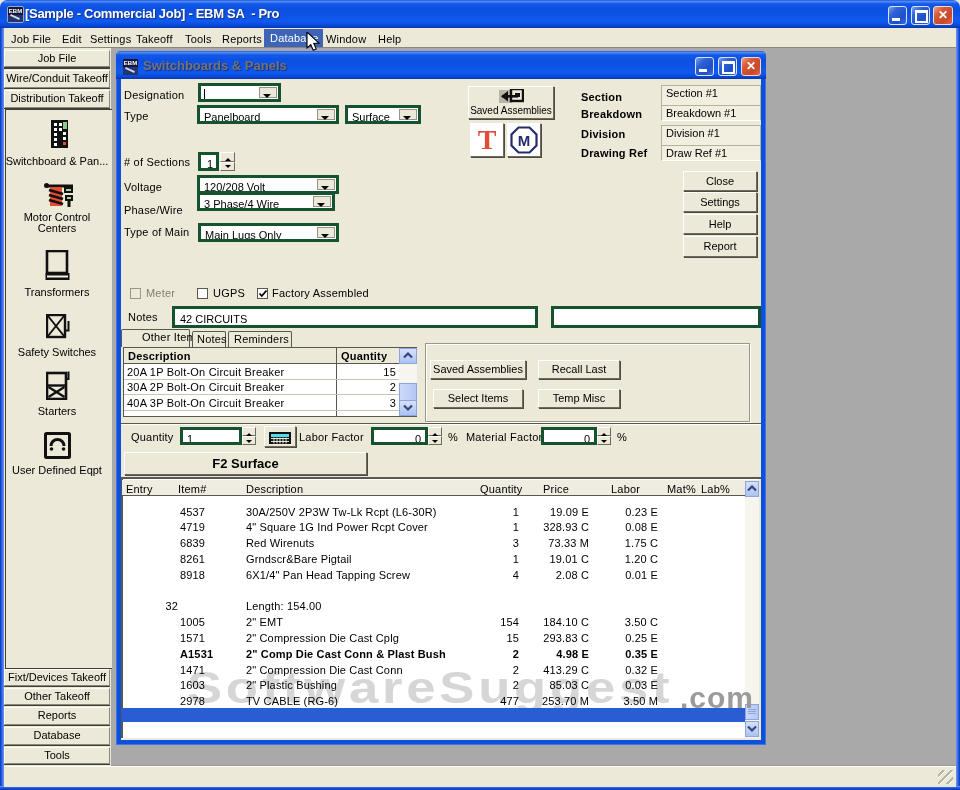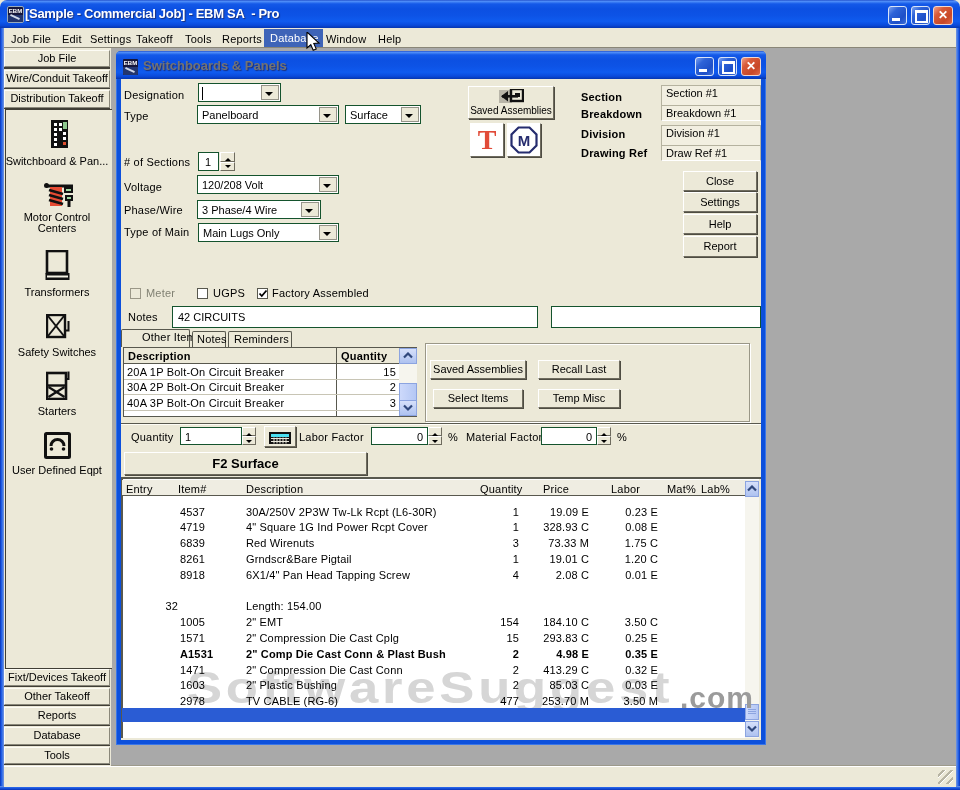--- a/index.html
+++ b/index.html
@@ -1,21 +1,21 @@
 <!DOCTYPE html>
 <html><head><meta charset="utf-8">
 <style>
 html,body{margin:0;padding:0}
 body{width:960px;height:790px;overflow:hidden;font-family:"Liberation Sans",sans-serif}
 #app{position:absolute;left:0;top:0;width:960px;height:790px;background:#ECE9D8;overflow:hidden}
 .a{position:absolute}
 .t{font:11px/13px "Liberation Sans",sans-serif;color:#000;white-space:nowrap;letter-spacing:0.2px}
 .b{font-weight:bold}
 .btn{position:absolute;background:#ECE9D8;border:1px solid;border-color:#fff #6e6b5e #6e6b5e #fff;box-shadow:1px 1px 0 #4e4c42;font:11px/13px "Liberation Sans",sans-serif;text-align:center;box-sizing:border-box}
-.fld{position:absolute;background:#fff;border:1px solid #14532d;box-sizing:border-box;font:11px/13px "Liberation Sans",sans-serif;white-space:nowrap;overflow:hidden}
+.fld{position:absolute;background:#fff;border:3px solid #14532d;box-sizing:border-box;font:11px/13px "Liberation Sans",sans-serif;white-space:nowrap;overflow:hidden}
 .cbtn{position:absolute;right:1px;top:1px;bottom:1px;width:16px;background:#ECE9D8;border:1px solid #96948a}
 .cbtn:after{content:"";position:absolute;left:3px;top:6px;border:4px solid transparent;border-top:4px solid #000}
 .spin{position:absolute;box-sizing:border-box}
 .spin .u,.spin .d{position:absolute;left:0;width:100%;height:50%;background:#ECE9D8;border:1px solid;border-color:#fff #6e6b5e #6e6b5e #fff;box-sizing:border-box}
 .spin .u{top:0}.spin .d{bottom:0}
 .spin .u:after{content:"";position:absolute;left:50%;top:50%;margin:-2px 0 0 -3px;border:3px solid transparent;border-bottom:3px solid #000}
 .spin .d:after{content:"";position:absolute;left:50%;top:50%;margin:-1px 0 0 -3px;border:3px solid transparent;border-top:3px solid #000}
 .cb{position:absolute;width:11px;height:11px;background:#fff;border:1px solid #58584e;box-sizing:border-box}
 .gray{color:#818173}
 .sbbtn{position:absolute;left:4px;width:106px;background:#ECE9D8;border:1px solid;border-color:#fdfcf5 #8a887a #8a887a #fdfcf5;box-shadow:0 1px 0 #403e36;font:11px/15px "Liberation Sans",sans-serif;text-align:center;box-sizing:border-box}
@@ -178,21 +178,21 @@
 <div class="fld" style="left:345px;top:105px;width:76px;height:19px;padding:3px 0 0 4px">Surface<div class="cbtn"></div></div>
 <div class="a t" style="left:124px;top:156px"># of Sections</div>
 <div class="fld" style="left:198px;top:152px;width:21px;height:19px;padding:3px 0 0 6px">1</div>
 <div class="spin" style="left:220px;top:152px;width:15px;height:19px">
       <div class="u"></div>
       <div class="d"></div>
     </div>
 <div class="a t" style="left:124px;top:181px">Voltage</div>
 <div class="fld" style="left:197px;top:175px;width:142px;height:19px;padding:3px 0 0 4px">120/208 Volt<div class="cbtn"></div></div>
 <div class="a t" style="left:124px;top:204px">Phase/Wire</div>
-<div class="fld" style="left:197px;top:200px;width:124px;height:19px;padding:3px 0 4px 4px">3 Phase/4 Wire<div class="cbtn"></div></div>
+<div class="fld" style="left:197px;top:192px;width:138px;height:19px;padding:3px 0 4px 4px">3 Phase/4 Wire<div class="cbtn"></div></div>
 <div class="a t" style="left:124px;top:226px">Type of Main</div>
 <div class="fld" style="left:198px;top:223px;width:141px;height:19px;padding:3px 0 0 4px">Main Lugs Only<div class="cbtn"></div></div>
 
 <div class="btn" style="left:468px;top:86px;width:86px;height:33px"></div>
 <svg class="a" style="left:499px;top:89px" width="25" height="15" viewBox="0 0 25 15">
 <rect x="0" y="1" width="13" height="13" fill="#b8b5a8"></rect>
 <rect x="12" y="0" width="12" height="12" fill="none" stroke="#111" stroke-width="2.4"></rect>
 <rect x="16" y="4" width="5" height="4" fill="#111"></rect>
 <rect x="3" y="6" width="16" height="2.6" fill="#111"></rect>
 <path d="M 9 2 L 2 7.3 L 9 12.6 z" fill="#111"></path>

